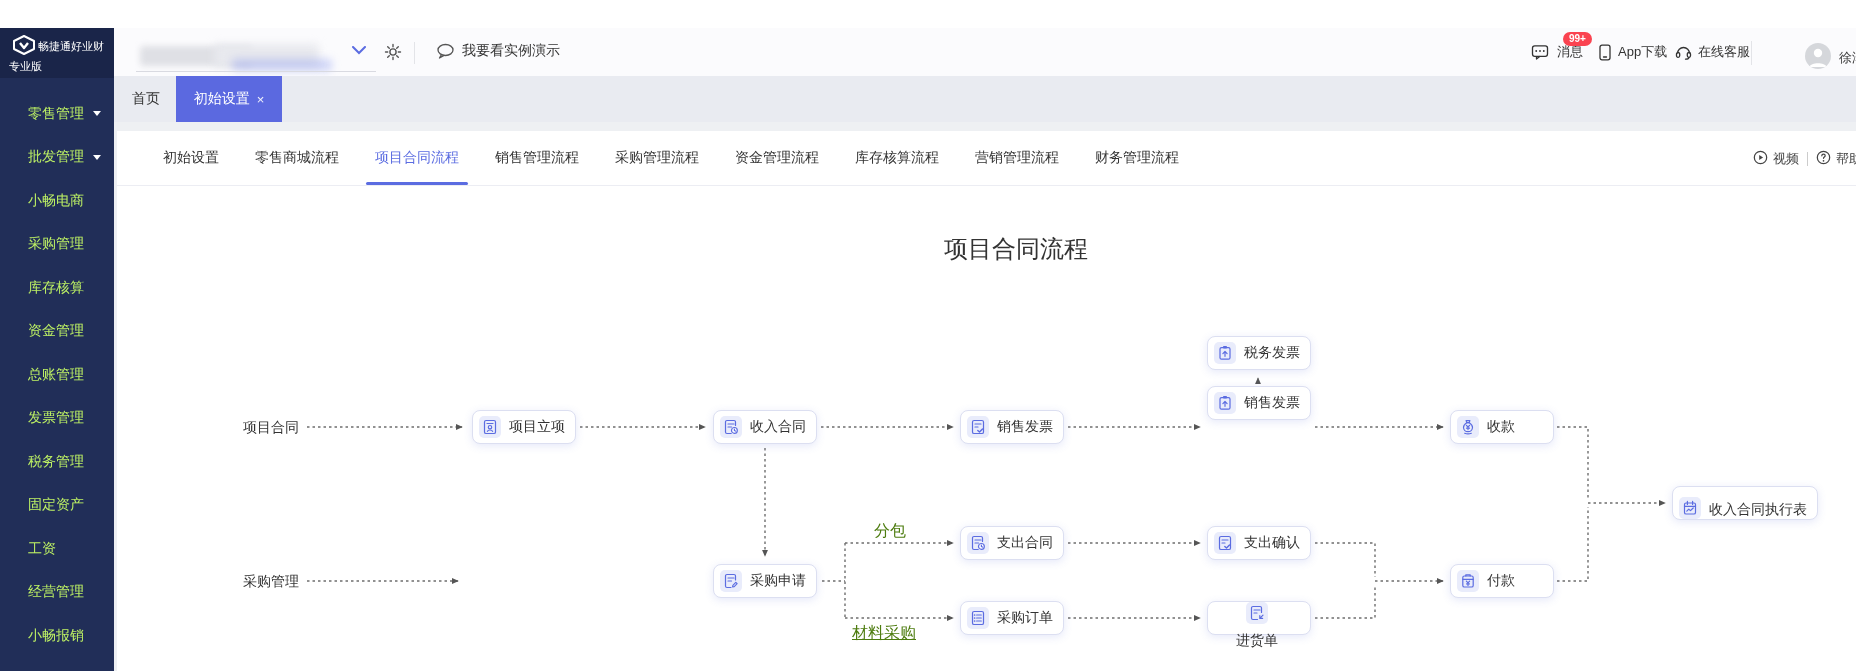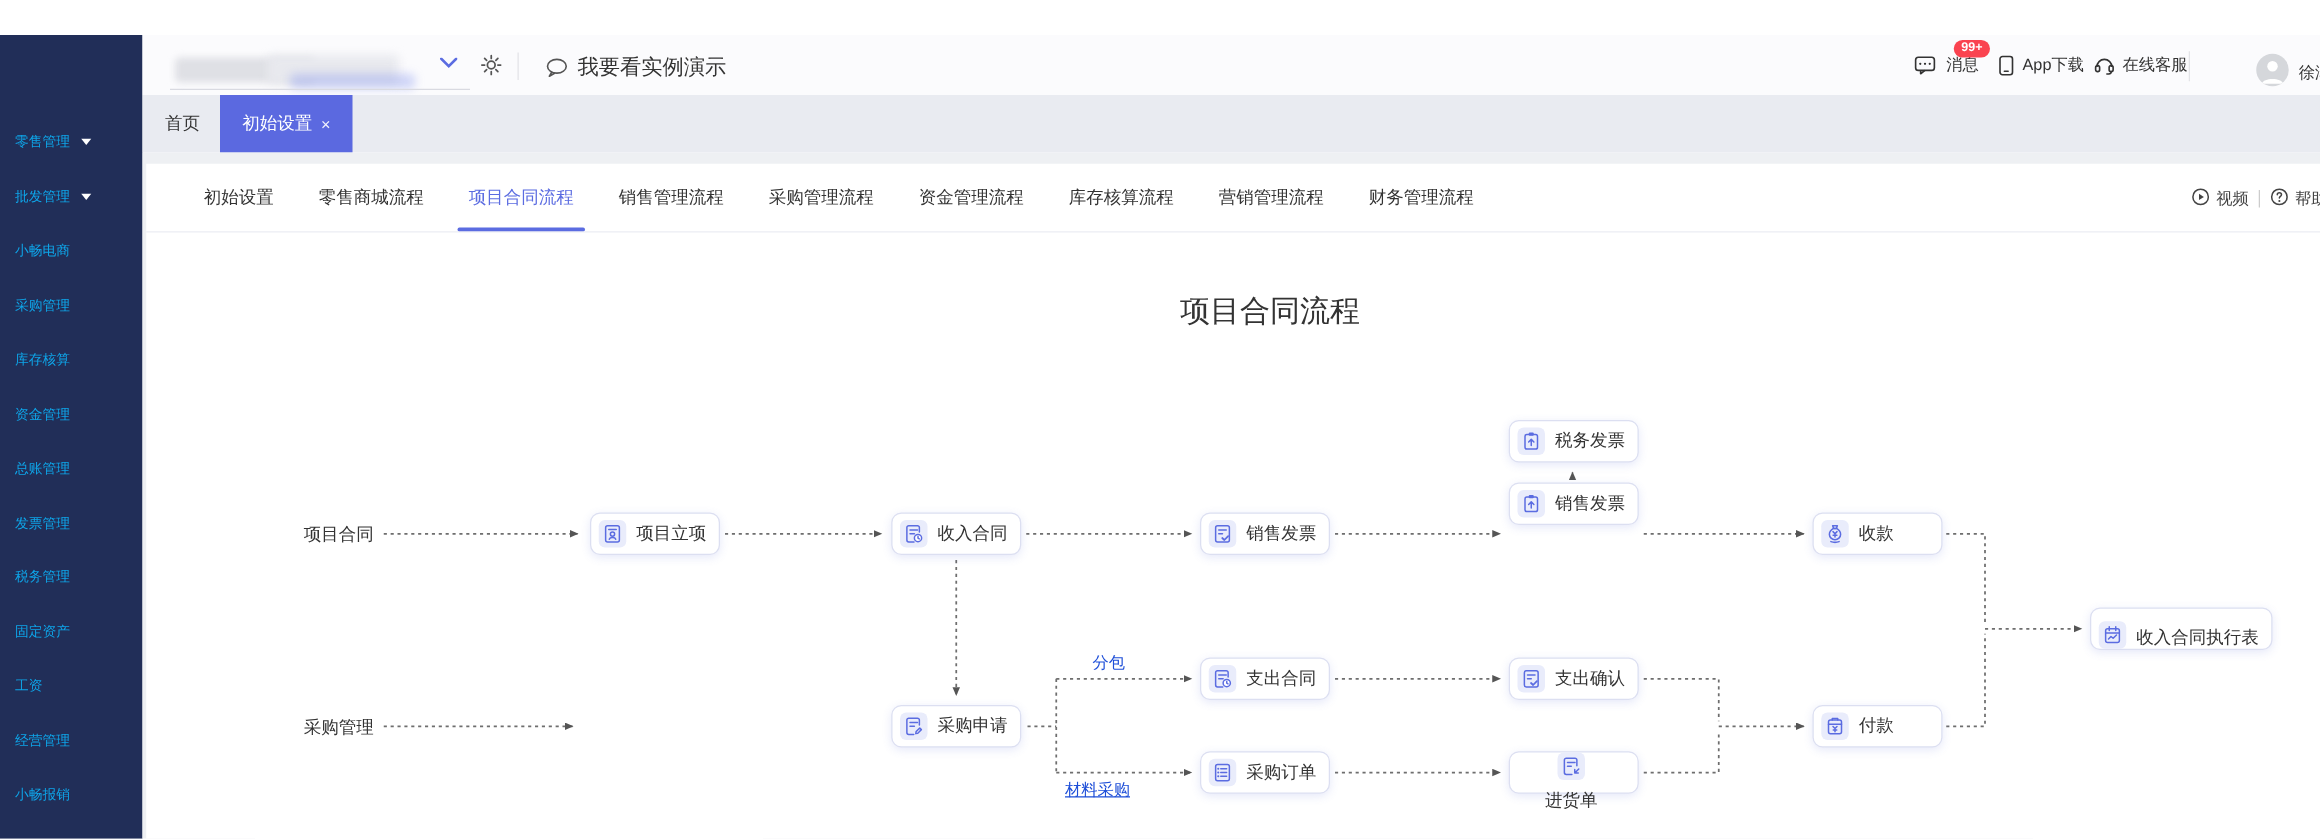--- a/index.html
+++ b/index.html
@@ -7,35 +7,35 @@
        font-family:"Liberation Sans","DejaVu Sans",sans-serif;color:#333;}
   #stage{position:relative;width:1856px;height:671px;}
 
   
   .sidebar{position:absolute;left:0;top:28px;width:114px;height:643px;background:#212e58;}
   .logo-block{position:absolute;left:0;top:0;width:114px;height:50px;background:#1a2549;}
   .logo-mark{position:absolute;left:11px;top:7px;}
   .brand-name{position:absolute;left:38px;top:11px;font-size:11px;color:#fff;white-space:nowrap;width:74px;overflow:hidden;}
   .edition{position:absolute;left:9px;top:31px;font-size:11px;color:#fff;}
   .side-menu{position:absolute;left:0;top:64px;width:114px;}
-  .side-item{height:43.5px;display:flex;align-items:center;padding-left:12px;font-size:11px;color:#0ea5e9;cursor:pointer;}
+  .side-item{height:43.5px;display:flex;align-items:center;padding-left:28px;font-size:14px;color:#bef264;cursor:pointer;}
   .side-item .caret{width:0;height:0;border-left:4.5px solid transparent;border-right:4.5px solid transparent;border-top:5px solid #fff;margin-left:9px;}
 
   
   .topbar{position:absolute;left:114px;top:28px;width:1742px;height:48px;background:#fbfbfd;}
   .blur-blob{position:absolute;border-radius:4px;}
   .blob-a{left:26px;top:18px;width:112px;height:20px;background:#dfe0e5;filter:blur(3px);}
   .blob-b{left:100px;top:16px;width:105px;height:23px;background:#e8e9ee;filter:blur(4px);}
   .blob-c{left:118px;top:31px;width:100px;height:12px;background:rgba(105,125,235,.30);filter:blur(4px);}
   .select-underline{position:absolute;left:22px;top:43px;width:240px;border-bottom:1px solid #d9dae1;}
   .tb-ic{display:inline-flex;align-items:center;justify-content:center;}
   .chevron{position:absolute;left:238px;top:18px;cursor:pointer;}
   .gear{position:absolute;left:270px;top:15px;cursor:pointer;}
   .tb-div1{position:absolute;left:300px;top:14px;height:22px;border-left:1px solid #e3e4e8;}
-  .demo{position:absolute;left:322px;top:14px;display:flex;align-items:center;gap:7px;font-size:17px;color:#333;cursor:pointer;}
+  .demo{position:absolute;left:322px;top:14px;display:flex;align-items:center;gap:7px;font-size:14px;color:#333;cursor:pointer;}
   .msg{position:absolute;left:1417px;top:15px;display:flex;align-items:center;gap:8px;font-size:13px;cursor:pointer;}
   .badge{position:absolute;left:1449px;top:4px;background:#fa4350;color:#fff;font-size:10px;font-weight:bold;
          padding:2px 6px;border-radius:9px;line-height:10px;}
   .appdl{position:absolute;left:1484px;top:15px;display:flex;align-items:center;gap:6px;font-size:13px;cursor:pointer;}
   .support{position:absolute;left:1561px;top:15px;display:flex;align-items:center;gap:6px;font-size:13px;cursor:pointer;}
   .tb-div2{position:absolute;left:1637px;top:13px;height:24px;border-left:1px solid #e3e4e8;}
   .avatar{position:absolute;left:1691px;top:15px;width:26px;height:26px;border-radius:50%;background:#d5d7db;overflow:hidden;cursor:pointer;}
   .uname{position:absolute;left:1725px;top:21px;font-size:13px;white-space:nowrap;cursor:pointer;}
 
   
@@ -59,28 +59,38 @@
   .hz-div{height:14px;border-left:1px solid #ccc;}
 
   
   .flow-title{position:absolute;left:896px;top:233px;width:240px;text-align:center;font-size:24px;font-weight:500;color:#333;}
   #edges{position:absolute;left:0;top:0;width:1856px;height:671px;pointer-events:none;}
   .fnode{position:absolute;height:34px;min-width:104px;box-sizing:border-box;display:flex;align-items:center;gap:8px;
          padding:0 10px 0 6px;background:#fff;border:1px solid #dcdff1;border-radius:8px;
          box-shadow:0 2px 8px rgba(93,110,220,.16);font-size:14px;color:#333;cursor:pointer;white-space:nowrap;}
   .chip{width:22px;height:22px;border-radius:5px;background:#e9ecfb;display:flex;align-items:center;justify-content:center;flex:none;}
   .rowlabel{position:absolute;width:58px;font-size:14px;color:#333;}
-  .branchlabel{position:absolute;font-size:13px;color:#1d4ed8;white-space:nowrap;}
+  .branchlabel{position:absolute;font-size:16px;color:#4d7c0f;white-space:nowrap;}
 </style>
 </head>
 <body>
 
 <div id="stage">
 
   <div class="sidebar">
+    <div class="logo-block">
+      <span class="logo-mark">
+        <svg width="26" height="20" viewBox="0 0 26 20" fill="none" stroke="#fff" stroke-width="2" stroke-linejoin="round">
+          <path d="M13 1 L23 6 L23 14 L13 19 L3 14 L3 6 Z"></path>
+          <path d="M9 8 L13 13 L17 8" stroke-width="2.4"></path>
+        </svg>
+      </span>
+      <span class="brand-name">畅捷通好业财</span>
+      <span class="edition">专业版</span>
+    </div>
     <div class="side-menu" id="side-menu">
         <div class="side-item">
           <span>零售管理</span>
           <span class="caret"></span>
         </div>
         <div class="side-item">
           <span>批发管理</span>
           <span class="caret"></span>
         </div>
         <div class="side-item">

